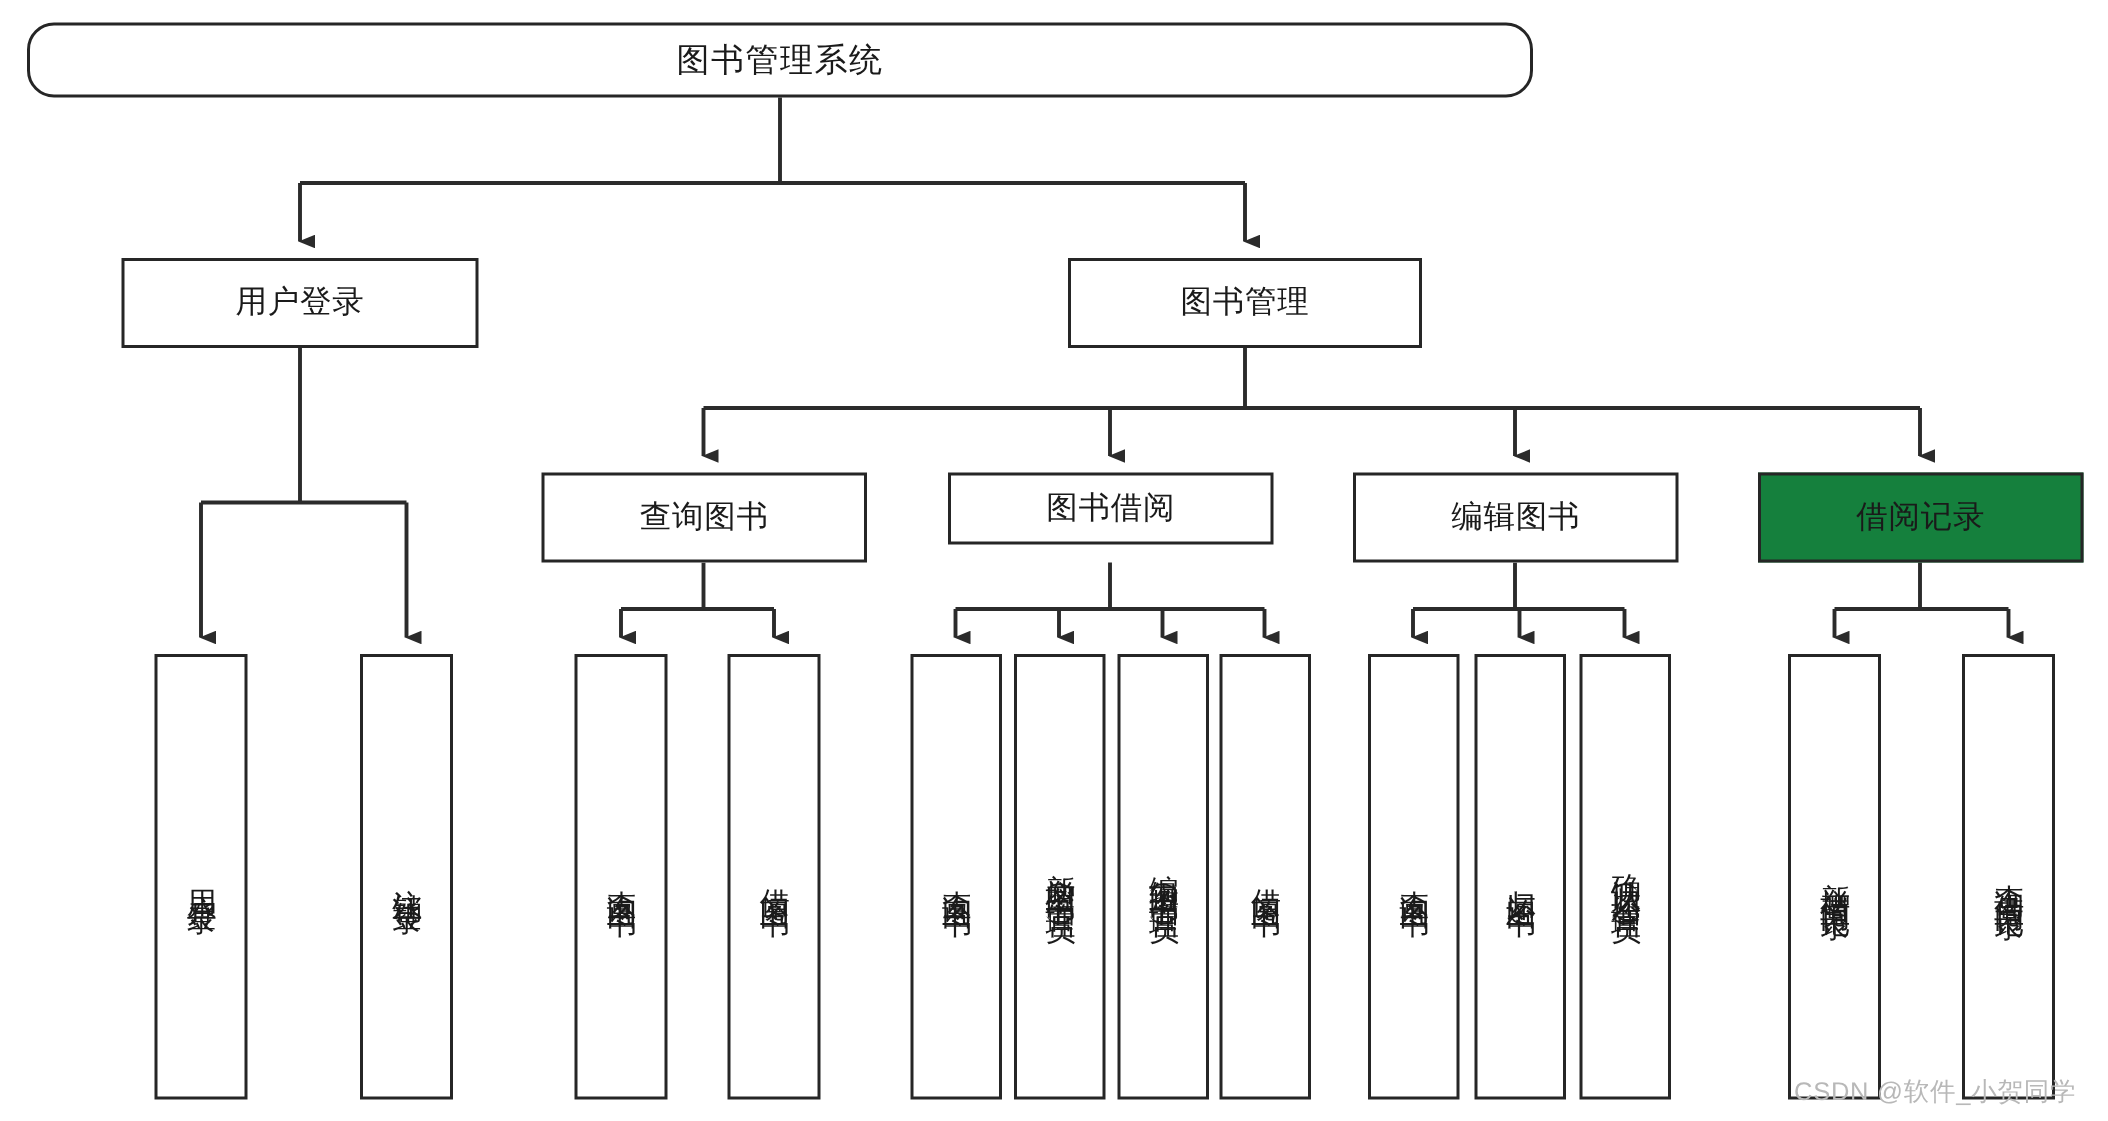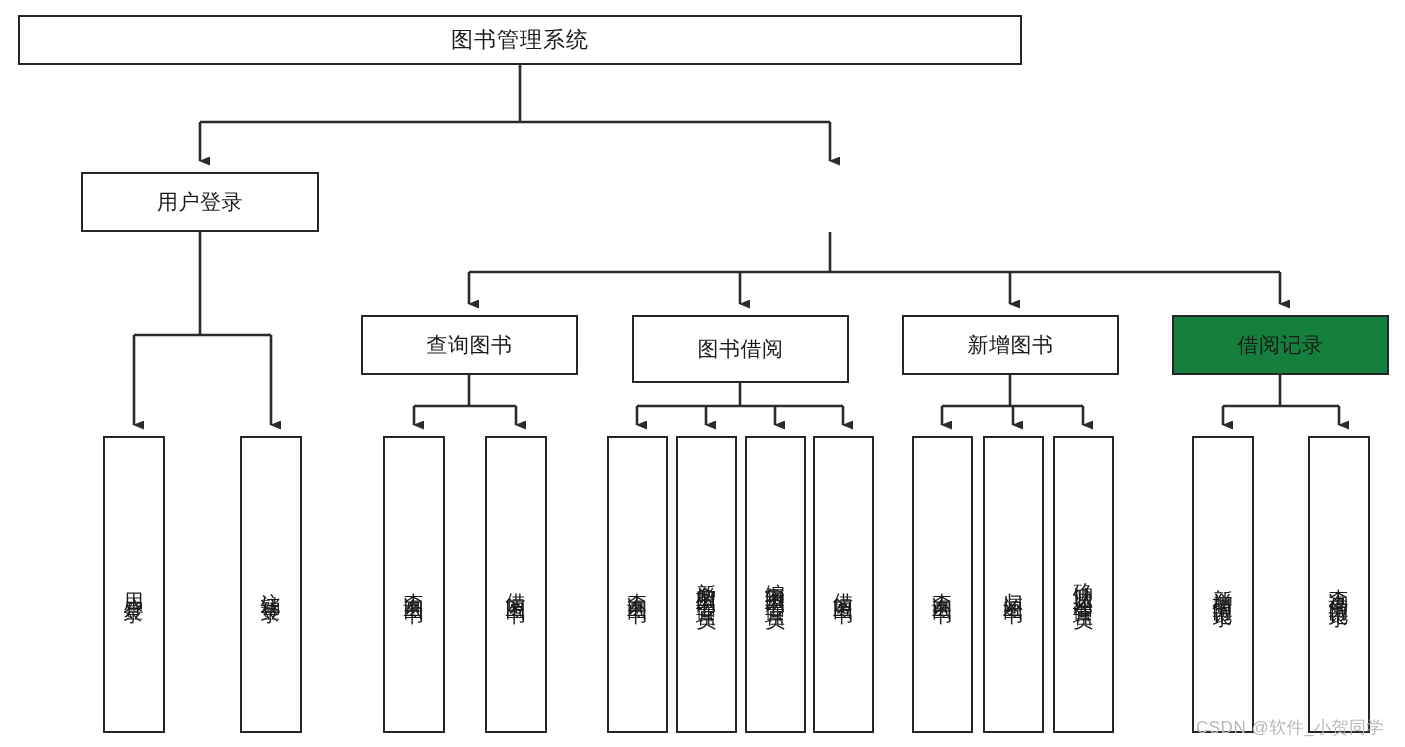--- a/index.html
+++ b/index.html
@@ -112,36 +112,39 @@
       <line x1="1013" y1="406" x2="1013" y2="425" marker-end="url(#arrowhead)"></line>
       <line x1="1083" y1="406" x2="1083" y2="425" marker-end="url(#arrowhead)"></line>
 
       <line x1="1280" y1="375" x2="1280" y2="406"></line>
       <line x1="1223" y1="406" x2="1339" y2="406"></line>
       <line x1="1223" y1="406" x2="1223" y2="425" marker-end="url(#arrowhead)"></line>
       <line x1="1339" y1="406" x2="1339" y2="425" marker-end="url(#arrowhead)"></line>
     </g>
   </svg>
 
-  <div class="node node-h node-root" style="left: 18px; top: 15px; width: 1004px; height: 50px; border-color: rgb(38, 38, 38); background: rgb(255, 255, 255); color: rgb(26, 26, 26);">
+  <div class="node node-h node-root" style="left: 18px; top: 15px; width: 1004px; height: 50px; border-color: rgb(38, 38, 38); background: rgb(255, 255, 255); color: rgb(26, 26, 26); border-radius: 18px;">
     <span class="rootlabel">图书管理系统</span>
   </div>
 
   <div class="node node-h" style="left: 81px; top: 172px; width: 238px; height: 60px; border-color: rgb(38, 38, 38); background: rgb(255, 255, 255); color: rgb(26, 26, 26);">
     <span>用户登录</span>
   </div>
+  <div class="node node-h" style="left: 712px; top: 172px; width: 236px; height: 60px; border-color: rgb(38, 38, 38); background: rgb(255, 255, 255); color: rgb(26, 26, 26);">
+    <span>图书管理</span>
+  </div>
 
   <div class="node node-h" style="left: 361px; top: 315px; width: 217px; height: 60px; border-color: rgb(38, 38, 38); background: rgb(255, 255, 255); color: rgb(26, 26, 26);">
     <span>查询图书</span>
   </div>
-  <div class="node node-h" style="left: 632px; top: 315px; width: 217px; height: 68px; border-color: rgb(38, 38, 38); background: rgb(255, 255, 255); color: rgb(26, 26, 26);">
+  <div class="node node-h" style="left: 632px; top: 315px; width: 217px; height: 48px; border-color: rgb(38, 38, 38); background: rgb(255, 255, 255); color: rgb(26, 26, 26);">
     <span>图书借阅</span>
   </div>
   <div class="node node-h" style="left: 902px; top: 315px; width: 217px; height: 60px; border-color: rgb(38, 38, 38); background: rgb(255, 255, 255); color: rgb(26, 26, 26);">
-    <span>新增图书</span>
+    <span>编辑图书</span>
   </div>
   <div class="node node-h" style="left: 1172px; top: 315px; width: 217px; height: 60px; border-color: rgb(38, 38, 38); background: #15803d; color: rgb(26, 26, 26);">
     <span>借阅记录</span>
   </div>
 
   <div class="node node-v" style="left: 103px; top: 436px; width: 62px; height: 297px; border-color: rgb(38, 38, 38); background: rgb(255, 255, 255); color: rgb(26, 26, 26);">
     <span class="vlabel">用户登录</span>
   </div>
   <div class="node node-v" style="left: 240px; top: 436px; width: 62px; height: 297px; border-color: rgb(38, 38, 38); background: rgb(255, 255, 255); color: rgb(26, 26, 26);">
     <span class="vlabel">注销登录</span>

